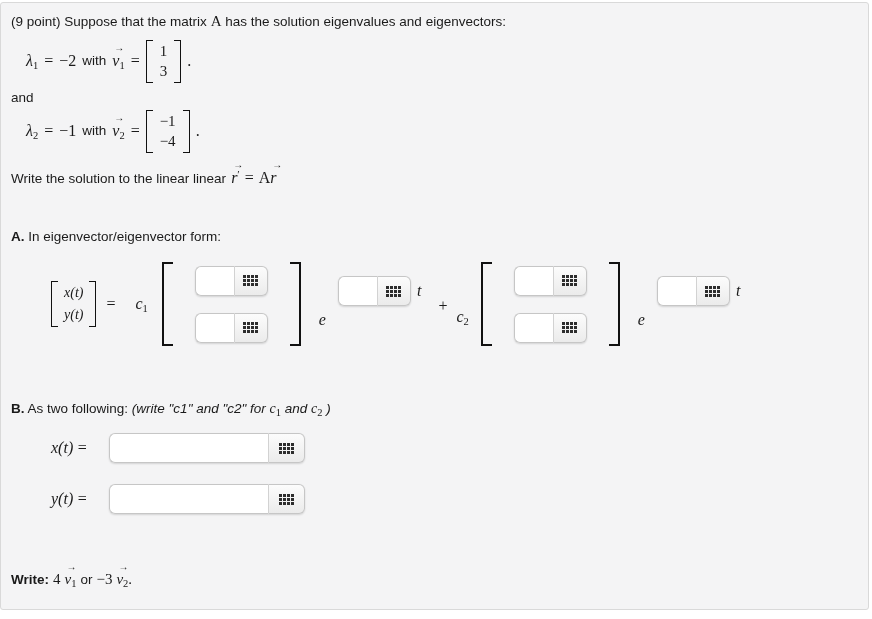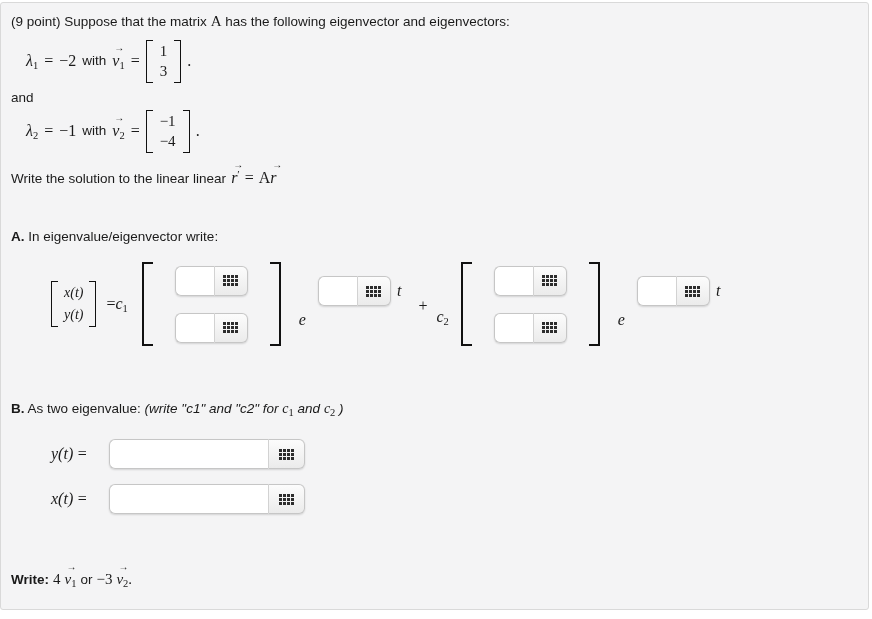--- a/index.html
+++ b/index.html
@@ -80,21 +80,21 @@
     box-shadow:
       4px 0 0 #2d2d2d, 8px 0 0 #2d2d2d, 12px 0 0 #2d2d2d,
       0 4px 0 #2d2d2d, 4px 4px 0 #2d2d2d, 8px 4px 0 #2d2d2d, 12px 4px 0 #2d2d2d,
       0 8px 0 #2d2d2d, 4px 8px 0 #2d2d2d, 8px 8px 0 #2d2d2d, 12px 8px 0 #2d2d2d;
   }
 
   
   .a-row { display:flex; align-items:center; margin:12px 0 0 40px; height:96px; }
   .a-row .lhs .col { padding:4px 6px; gap:6px; }
   .a-row .eq1 { margin-left:10px; }
-  .a-row .c1 { margin-left:0; }
+  .a-row .c1 { margin-left:20px; }
   .bmatrix { display:inline-flex; align-items:stretch; margin-left:14px; height:84px; }
   .br2 { width:9px; }
   .br2-l { border-left:2px solid #111; border-top:2px solid #111; border-bottom:2px solid #111; }
   .br2-r { border-right:2px solid #111; border-top:2px solid #111; border-bottom:2px solid #111; }
   .bcol { display:flex; flex-direction:column; justify-content:center; gap:17px; padding:4px 22px; }
   .e-base { position:relative; top:16px; margin-left:18px; }
   .sup-group { position:relative; top:-13px; display:inline-flex; align-items:center; margin-left:12px; }
   .sup-group .t-lbl { margin-left:6px; }
   .plus-op { margin-left:17px; position:relative; top:2px; }
   .c2 { margin-left:9px; position:relative; top:13px; }
@@ -107,21 +107,21 @@
   .b-row .combo { margin-left:10px; }
 
   .note-line { display:flex; align-items:baseline; column-gap:4px; margin-top:57px; font-size:13.5px; }
   .note-line .mn, .note-line .mi, .note-line .mo { font-size:15px; }
 </style>
 </head>
 <body>
 
 <div class="panel">
 
-  <p class="text-line"><span>(9 point) Suppose that the matrix</span> <span class="mrm" style="font-size:15px;">A</span> <span>has the following eigenvector and eigenvectors:</span></p>
+  <p class="text-line"><span>(9 point) Suppose that the matrix</span> <span class="mrm" style="font-size:15px;">A</span> <span>has the solution eigenvalues and eigenvectors:</span></p>
 
   <div class="eigen-line first">
     <span class="grp"><span class="mi">λ</span><sub>1</sub></span>
     <span class="mo">=</span>
     <span class="mn">−2</span>
     <span class="text-line">with</span>
     <span class="grp"><span class="vec"><span class="vec-arrow">→</span><span class="mi">v</span></span><sub>1</sub></span>
     <span class="mo">=</span>
     <span class="cmatrix">
       <span class="br br-l"></span>
@@ -154,21 +154,21 @@
     <span class="mo">.</span>
   </div>
 
   <div class="write-line">
     <span class="text-line">Write the solution to the linear linear</span>
     <span class="grp"><span class="vec"><span class="vec-arrow">→</span><span class="mi">r</span></span><span class="prime">′</span></span>
     <span class="mo">=</span>
     <span class="grp"><span class="mrm">A</span><span class="vec"><span class="vec-arrow">→</span><span class="mi">r</span></span></span>
   </div>
 
-  <div class="sec-title"><span class="bold">A.</span> <span>In eigenvalue/eigenvector write:</span></div>
+  <div class="sec-title"><span class="bold">A.</span> <span>In eigenvector/eigenvector form:</span></div>
 
   <div class="a-row">
     <span class="cmatrix lhs">
       <span class="br br-l"></span>
       <span class="col">
         <span class="mi sm">x(t)</span>
         <span class="mi sm">y(t)</span>
       </span>
       <span class="br br-r"></span>
     </span>
@@ -232,42 +232,42 @@
       <span class="combo">
         <input type="text" value="" style="">
         <button class="eq-btn">
             <span class="grid-icon"></span>
           </button>
       </span>
       <span class="mi t-lbl">t</span>
     </span>
   </div>
 
-  <div class="sec-title b-title"><span class="bold">B.</span> <span>As two eigenvalue:</span> <span class="hint">(write "c1" and "c2" for</span> <span class="grp"><span class="mi" style="font-size:14px;">c</span><sub>1</sub></span> <span class="hint">and</span> <span class="grp"><span class="mi" style="font-size:14px;">c</span><sub>2</sub></span> <span class="hint">)</span></div>
+  <div class="sec-title b-title"><span class="bold">B.</span> <span>As two following:</span> <span class="hint">(write "c1" and "c2" for</span> <span class="grp"><span class="mi" style="font-size:14px;">c</span><sub>1</sub></span> <span class="hint">and</span> <span class="grp"><span class="mi" style="font-size:14px;">c</span><sub>2</sub></span> <span class="hint">)</span></div>
+
+  <div class="b-row first">
+    <span class="b-label"><span class="mi">x(t)</span> <span class="mo">=</span></span>
+    <span class="combo wide">
+      <input type="text" value="" style="">
+      <button class="eq-btn">
+          <span class="grid-icon"></span>
+        </button>
+    </span>
+  </div>
 
   <div class="b-row second">
     <span class="b-label"><span class="mi">y(t)</span> <span class="mo">=</span></span>
     <span class="combo wide">
       <input type="text" value="" style="">
       <button class="eq-btn">
           <span class="grid-icon"></span>
         </button>
     </span>
   </div>
 
-  <div class="b-row first">
-    <span class="b-label"><span class="mi">x(t)</span> <span class="mo">=</span></span>
-    <span class="combo wide">
-      <input type="text" value="" style="">
-      <button class="eq-btn">
-          <span class="grid-icon"></span>
-        </button>
-    </span>
-  </div>
-
   <div class="note-line">
     <span class="bold">Write:</span>
     <span class="mn">4</span>
     <span class="grp"><span class="vec"><span class="vec-arrow">→</span><span class="mi">v</span></span><sub>1</sub></span>
     <span>or</span>
     <span class="mn">−3</span>
     <span class="grp"><span class="vec"><span class="vec-arrow">→</span><span class="mi">v</span></span><sub>2</sub><span class="mo">.</span></span>
   </div>
 
 </div>

